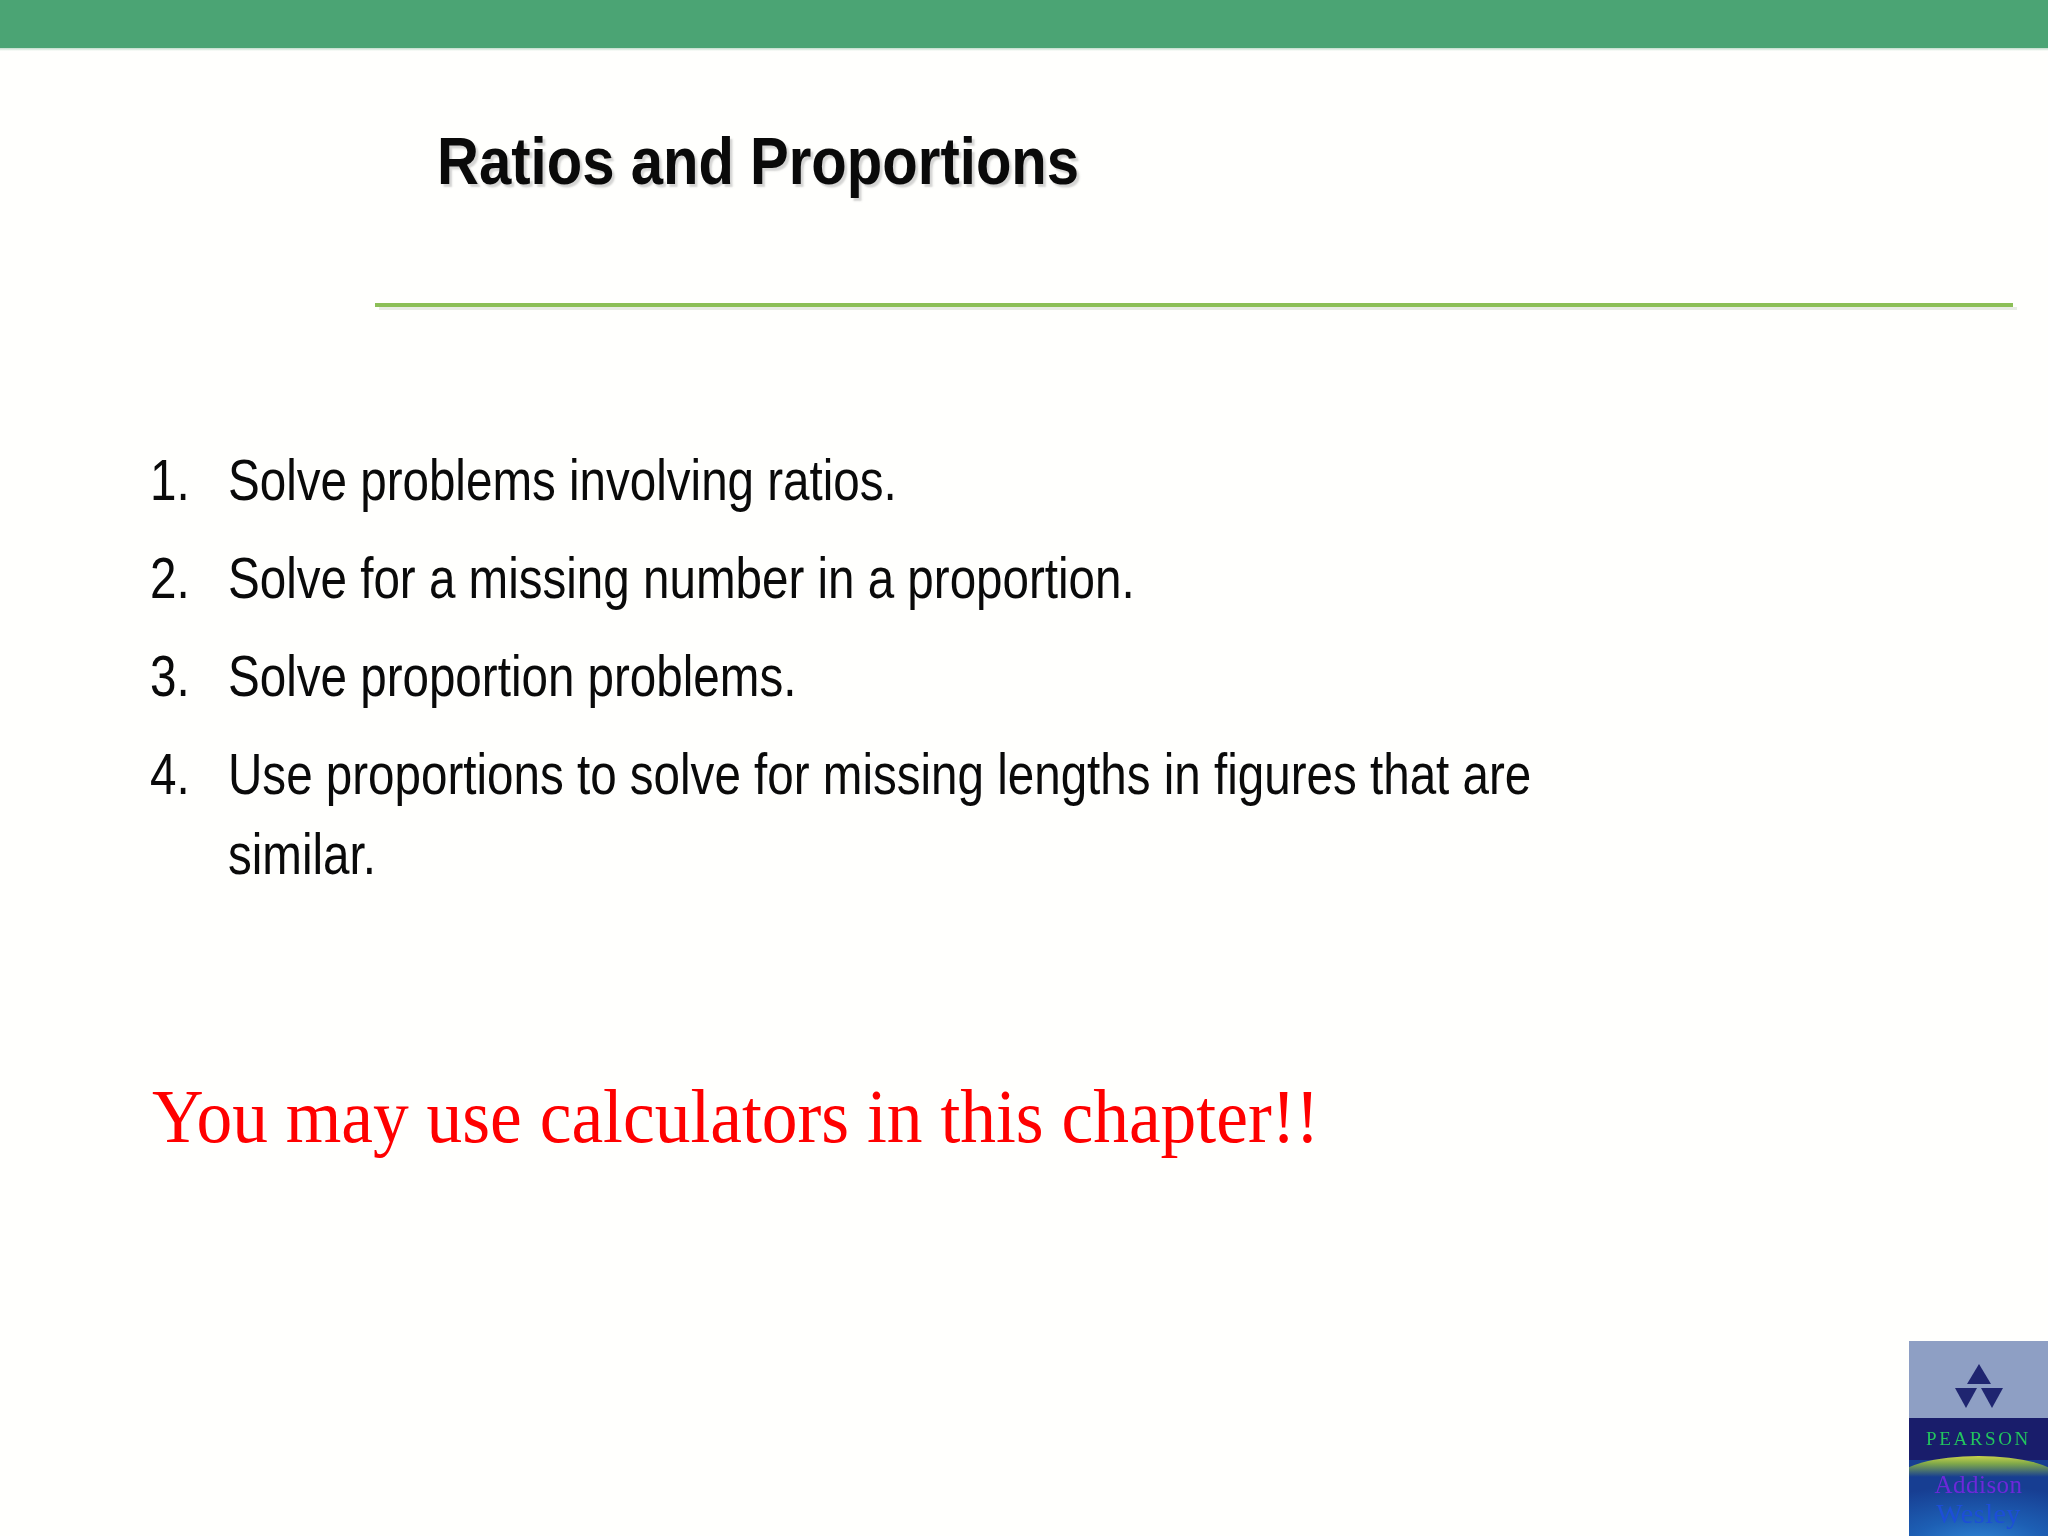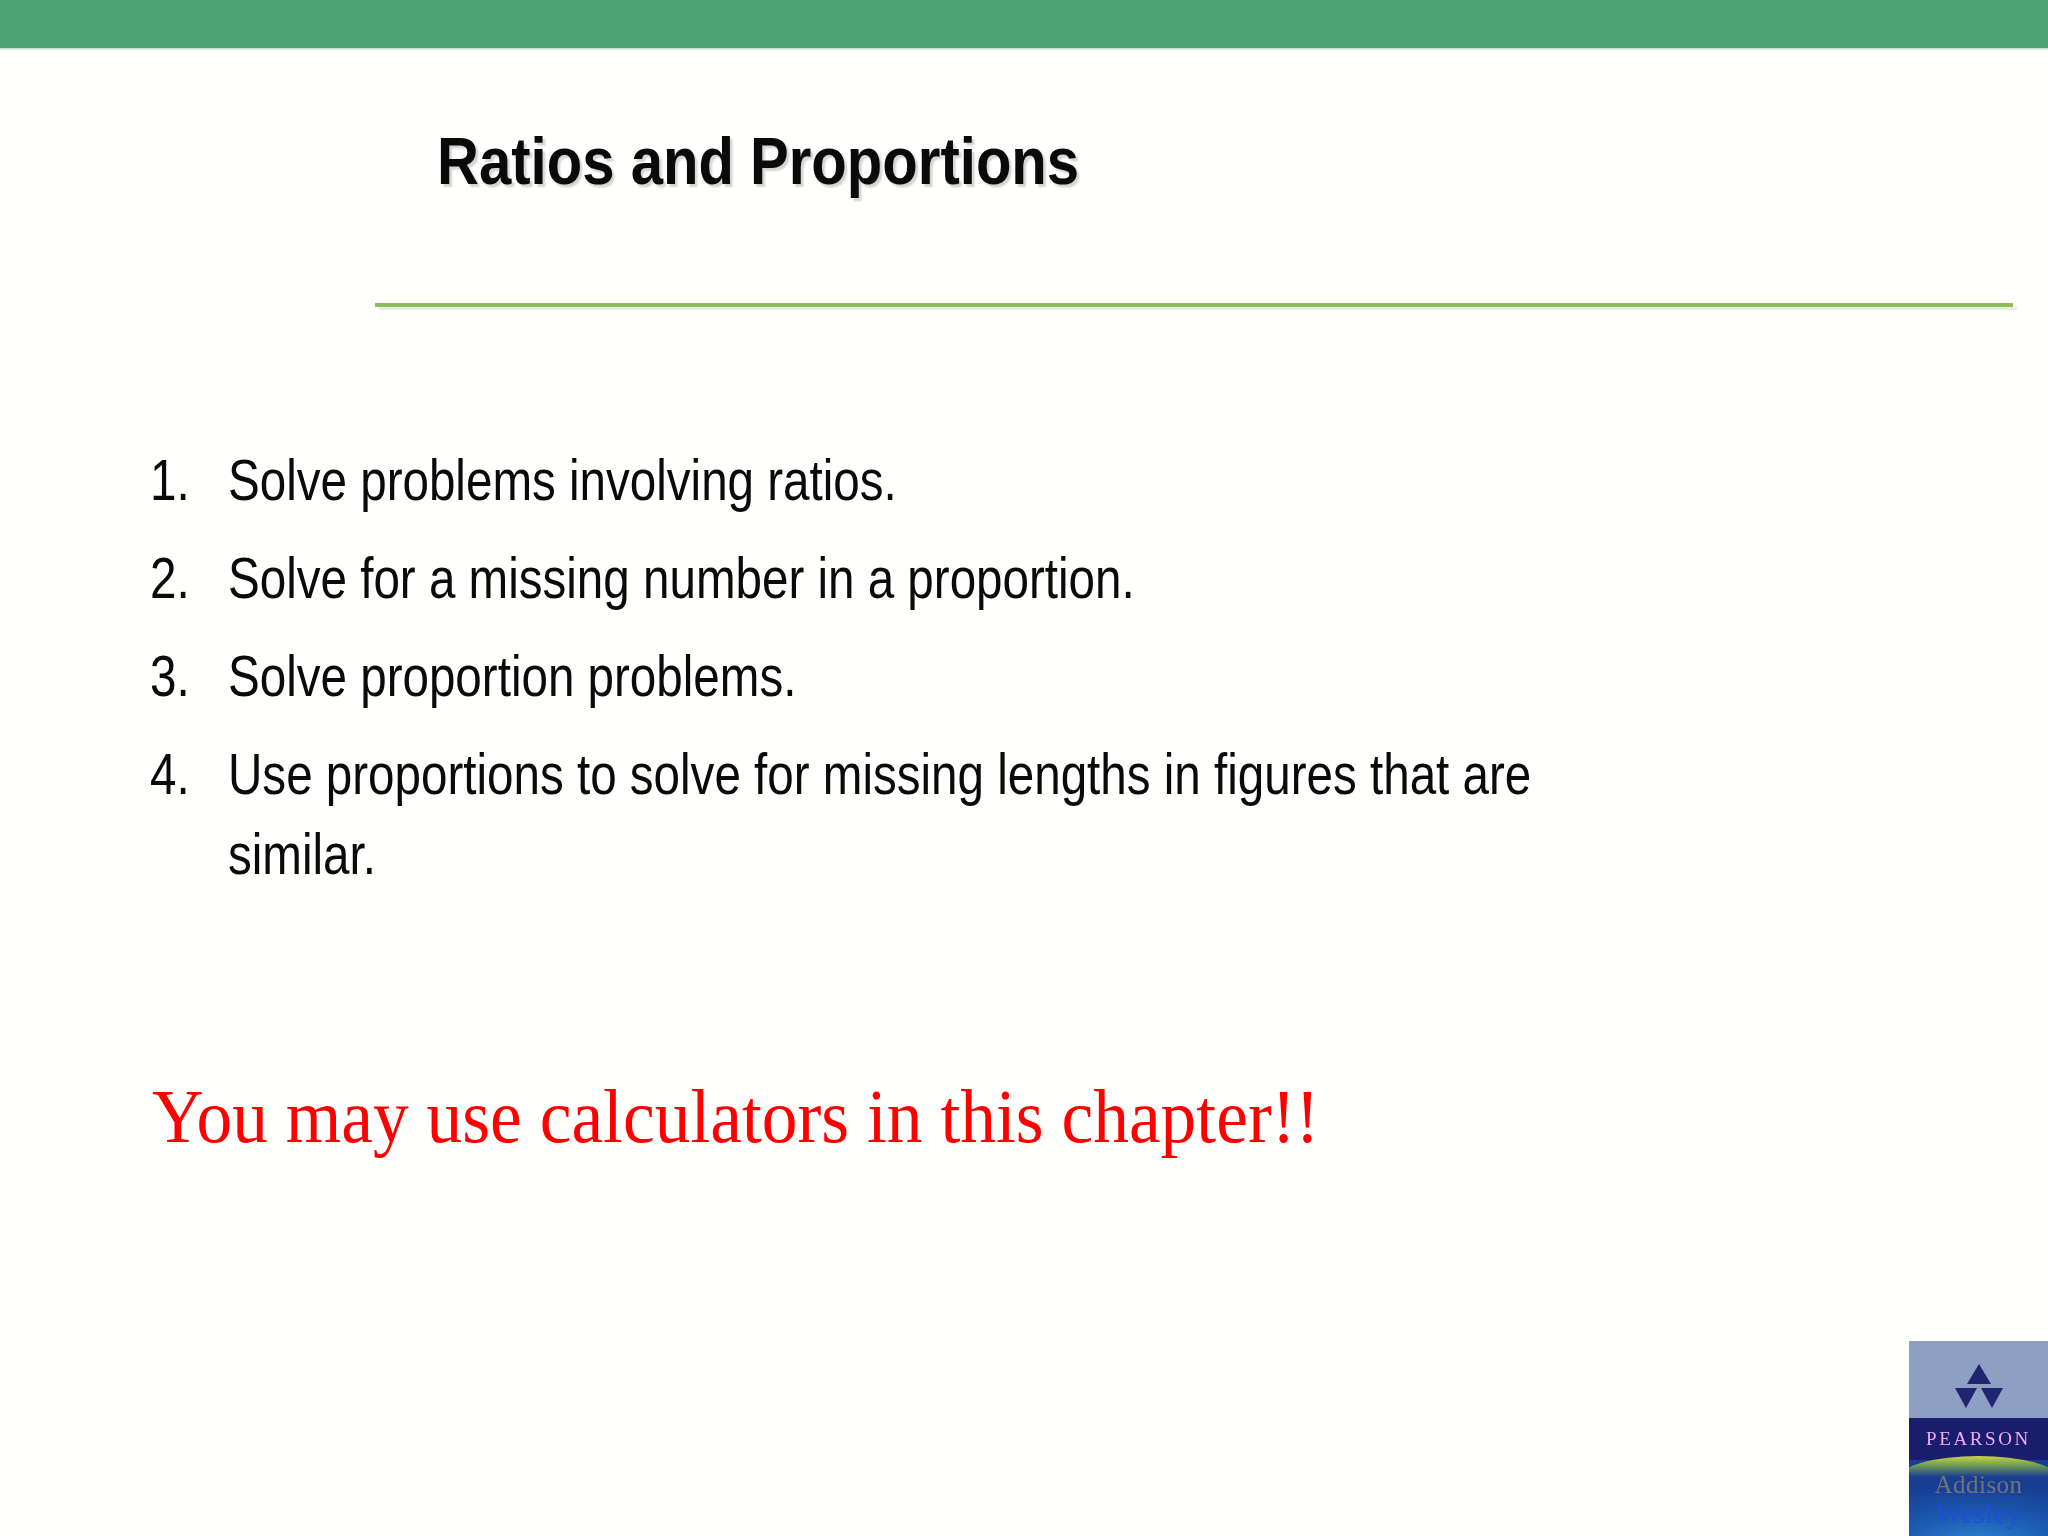--- a/index.html
+++ b/index.html
@@ -162,21 +162,21 @@
     width: 139px; height: 42px;
     background: #191d6b;
   }
   .logo-band-text {
     position: absolute;
     left: 0; top: 0;
     width: 139px; height: 42px;
     display: flex;
     align-items: center;
     justify-content: center;
-    color: #f0abfc;
+    color: #22c55e;
     font-family: "Liberation Serif", serif;
     font-size: 19px;
     letter-spacing: 2.6px;
     font-weight: normal;
   }
   .logo-bottom {
     position: absolute;
     left: 0; top: 119px;
     width: 139px; height: 76px;
     background: #1b4fa0;
@@ -191,21 +191,21 @@
     height: 22px;
     border-radius: 50% 50% 0 0 / 100% 100% 0 0;
     background: linear-gradient(to bottom, #c9d24a 0%, #7fa84a 35%, rgba(40,90,140,0) 95%);
   }
   .logo-addison {
     position: absolute;
     left: 0;
     top: 131px;
     width: 139px;
     text-align: center;
-    color: #737373;
+    color: #6d28d9;
     font-family: "Liberation Serif", serif;
     font-size: 25px;
     line-height: 1;
     letter-spacing: 0.5px;
   }
   .logo-wesley {
     position: absolute;
     left: 0;
     top: 159px;
     width: 139px;

